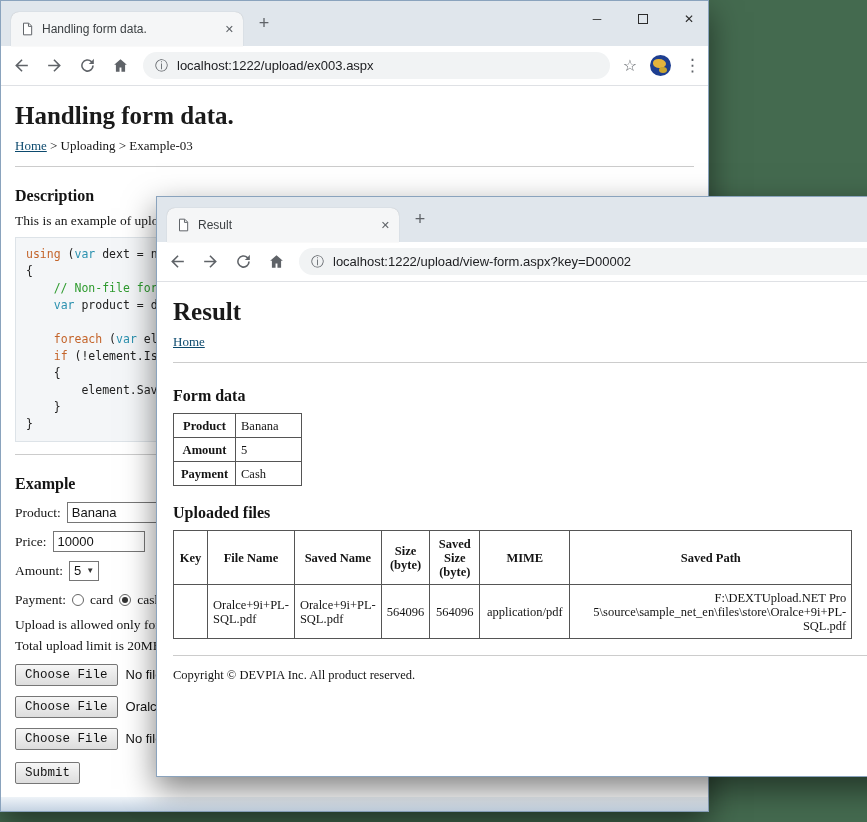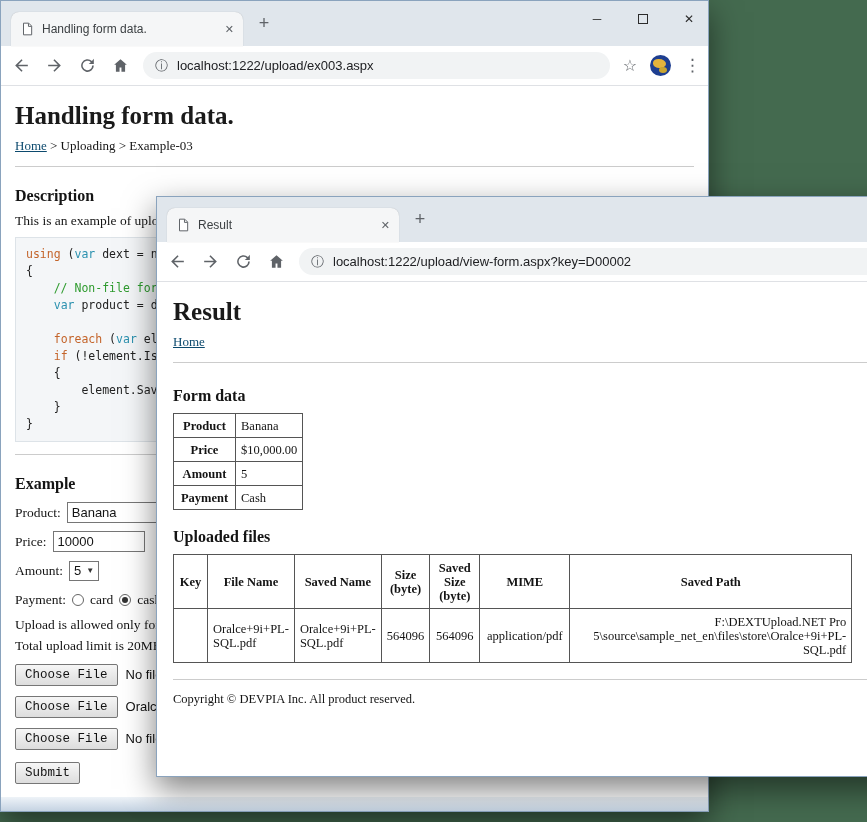--- a/index.html
+++ b/index.html
@@ -244,24 +244,20 @@
       <div class="breadcrumb"><a class="link" href="#">Home</a></div>
       <hr class="rule">
       <h3 class="section-heading" style="margin-top:24px;">Form data</h3>
       <table class="data-table form-table">
           <tbody>
             <tr>
               <th>Product</th>
               <td>Banana</td>
             </tr>
             <tr>
-              <th>Price</th>
-              <td>$10,000.00</td>
-            </tr>
-            <tr>
               <th>Amount</th>
               <td>5</td>
             </tr>
             <tr>
               <th>Payment</th>
               <td>Cash</td>
             </tr>
           </tbody>
         </table>
       <h3 class="section-heading" style="margin-top:18px;">Uploaded files</h3>

